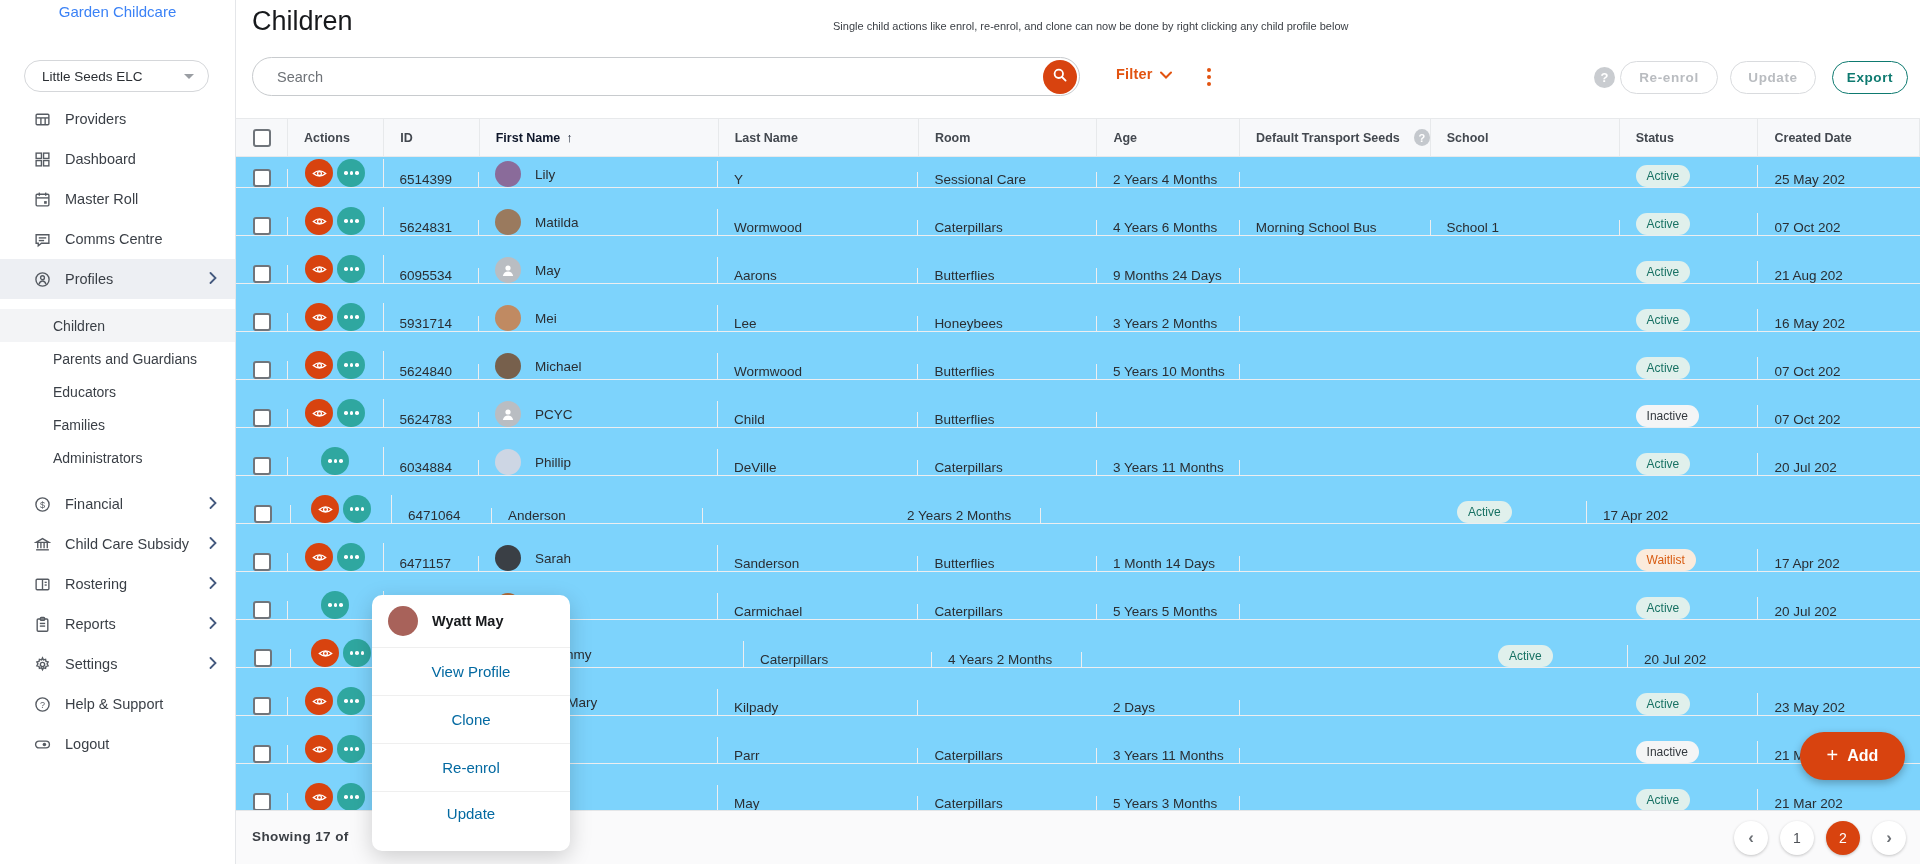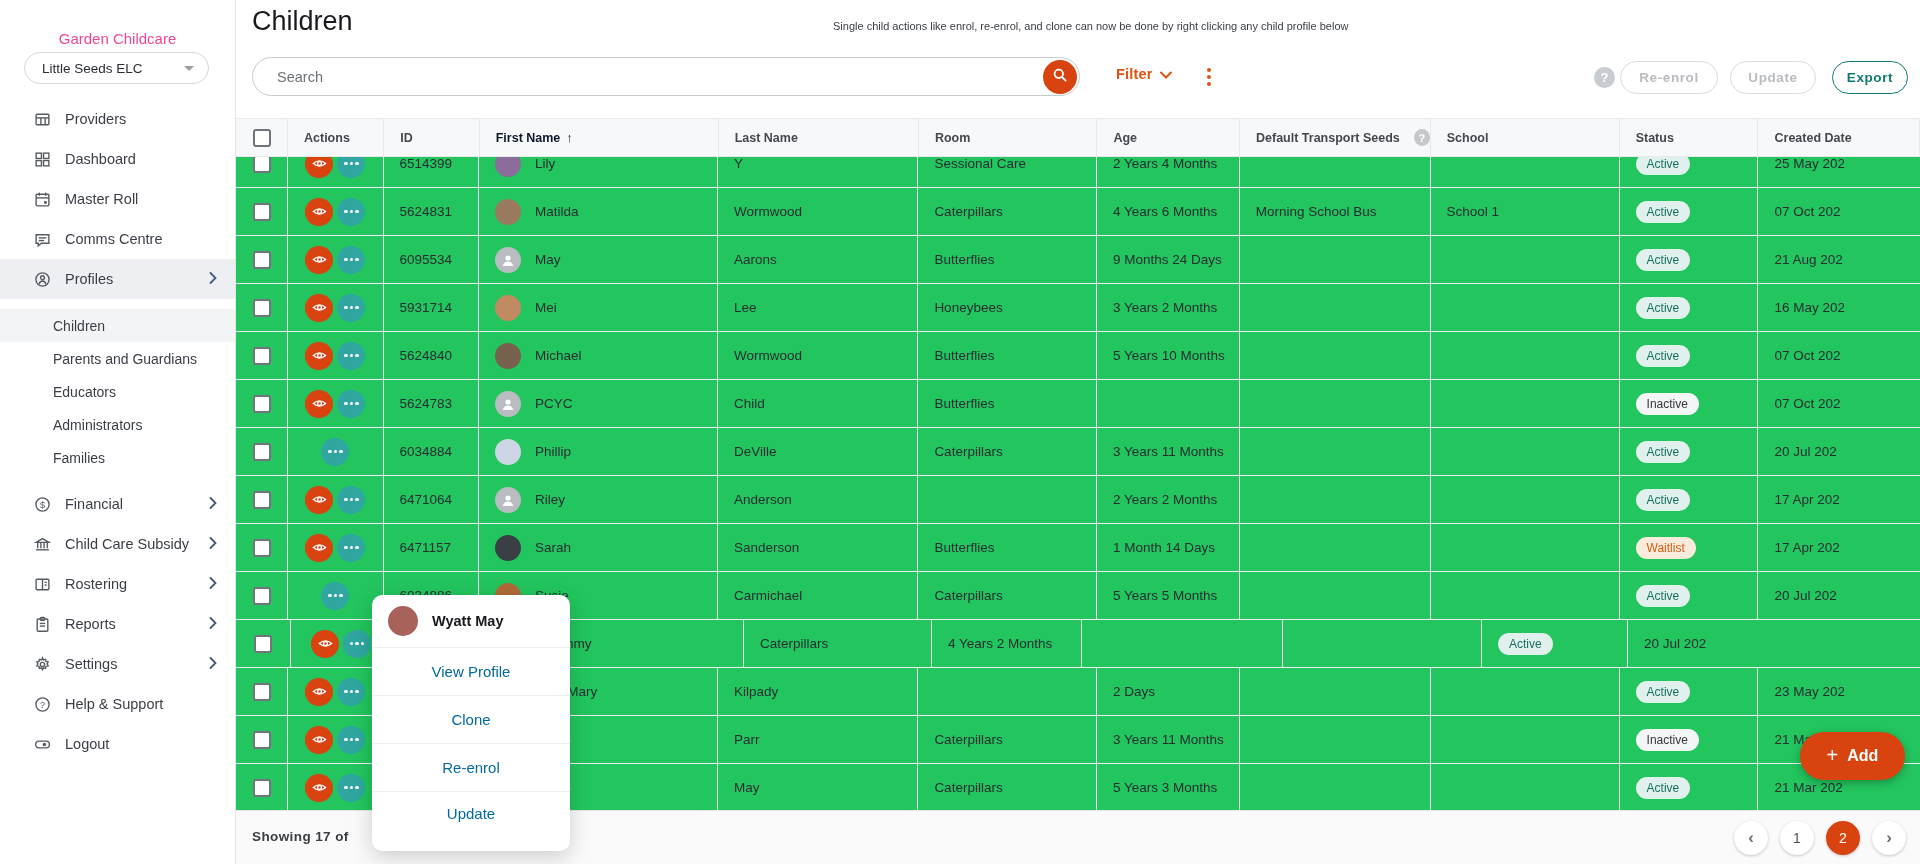--- a/index.html
+++ b/index.html
@@ -2,22 +2,22 @@
 <html style="--primary: #d8430f; --filter: #e25310; --teal: #2fa7a0; --export: #0e7a70;"><head>
 <meta charset="utf-8">
 <style>
   * { margin:0; padding:0; box-sizing:border-box; }
   html,body { width:1920px; height:864px; overflow:hidden; background:#fff;
     font-family:"Liberation Sans","DejaVu Sans",sans-serif; color:#2a2e33; }
 
   
   .sidebar { position:absolute; left:0; top:0; width:236px; height:864px;
     background:#fff; border-right:1px solid #e4e6e9; z-index:5; }
-  .app-title { text-align:center; padding-top:30px; font-size:15px; font-weight:500; color:#ec4899; }
-  .centre-selector { position:absolute; left:24px; top:52px; width:185px; height:32px;
+  .app-title { text-align:center; padding-top:3px; font-size:15px; font-weight:500; color:#3b82f6; }
+  .centre-selector { position:absolute; left:24px; top:60px; width:185px; height:32px;
     border:1px solid #d5d7da; border-radius:16px; display:flex; align-items:center;
     padding:0 14px 0 17px; cursor:pointer; }
   .centre-selector .sel-label { flex:1; font-size:13.5px; color:#2a2e33; }
   .sel-caret { width:0; height:0; border-left:5px solid transparent; border-right:5px solid transparent;
     border-top:5px solid #9a9ea3; }
   .nav { position:absolute; top:99px; left:0; right:0; }
   .nav-item { height:40px; display:flex; align-items:center; padding:0 18px 0 34px; cursor:pointer; }
   .nav-item.active { background:#edeff3; }
   .nav-item .nico { width:17px; height:17px; margin-right:14px; display:flex; align-items:center; justify-content:center; color:#565b62; }
   .nav-item .nlabel { flex:1; font-size:14.5px; color:#3a3f46; }
@@ -61,21 +61,21 @@
   .thead { position:absolute; left:0; top:118px; width:1684px; height:39px; background:#f7f8fa;
     border-top:1px solid #e7e9eb; border-bottom:1px solid #e7e9eb; display:flex; }
   .th { display:flex; align-items:center; padding-left:16px; font-size:12.5px; font-weight:700;
     color:#43484f; border-right:1px solid #e7e9eb; overflow:hidden; white-space:nowrap; }
   .th.sorted { color:#0f172a; }
   .th .sort-arrow { font-size:13px; margin-left:6px; }
   .th.c-center { justify-content:center; padding-left:0; }
   .th-help { width:17px; height:17px; border-radius:50%; background:#c4c8cd; color:#fff;
     font-size:11px; font-weight:700; display:flex; align-items:center; justify-content:center; margin-left:14px; }
   .tbody { position:absolute; left:0; top:157px; width:1684px; height:653px; overflow:hidden; }
-  .tr { height:48px; display:flex; border-bottom:1px solid #edeef0; background:#22c55e; }
+  .tr { height:48px; display:flex; border-bottom:1px solid #edeef0; background:#7dd3fc;align-items:flex-end; }
   .tr.clip-top { margin-top:-17px; }
   .td { display:flex; align-items:center; padding-left:16px; font-size:13.5px; color:#2a2e33;
     border-right:1px solid #edeef0; overflow:hidden; white-space:nowrap; }
   .td.c-center { justify-content:center; padding-left:0; }
   .checkbox { width:18px; height:18px; border:2px solid #70757b; border-radius:3px; background:#fff; cursor:pointer; }
   .act-btn { width:28px; height:28px; border-radius:50%; border:0; display:flex; align-items:center;
     justify-content:center; cursor:pointer; }
   .act-view { background:var(--primary); margin-right:4px; }
   .act-menu { background:var(--teal); }
   .act-menu i { width:3.5px; height:3.5px; border-radius:50%; background:#fff; margin:0 1px; }
@@ -176,22 +176,22 @@
         </span>
         <span class="nlabel">Profiles</span>
         <span class="nav-chevron"><svg width="8" height="12" viewBox="0 0 8 12">
             <polyline points="1.5,1 6.5,6 1.5,11" fill="none" stroke="#44597e" stroke-width="1.8" stroke-linecap="round"></polyline>
           </svg></span>
       </div>
       <div class="nav-gap"></div>
       <div class="nav-sub active">Children</div>
       <div class="nav-sub">Parents and Guardians</div>
       <div class="nav-sub">Educators</div>
+      <div class="nav-sub">Families</div>
       <div class="nav-sub">Administrators</div>
-      <div class="nav-sub">Families</div>
       <div class="nav-gap"></div>
       <div class="nav-item">
         <span class="nico">
           <svg width="17" height="17" viewBox="0 0 16 16">
             <circle cx="8" cy="8" r="6.2" fill="none" stroke="#565b62" stroke-width="1.3"></circle>
             <text x="8" y="11" font-size="8.5" text-anchor="middle" fill="#565b62" font-family="sans-serif">$</text>
           </svg>
         </span>
         <span class="nlabel">Financial</span>
         <span class="nav-chevron"><svg width="8" height="12" viewBox="0 0 8 12">
@@ -587,29 +587,20 @@
               <circle cx="7" cy="7" r="1.8" fill="none" stroke="#fff" stroke-width="1.2"></circle>
             </svg>
           </button>
           <button class="act-btn act-menu">
             <i></i>
             <i></i>
             <i></i>
           </button>
         </div>
         <div class="td" style="width: 100px;">6471064</div>
-        <div class="td" style="width: 252px;">
-          <span class="avatar placeholder">
-            <svg width="16" height="16" viewBox="0 0 16 16">
-              <circle cx="8" cy="6" r="2.6" fill="#fff"></circle>
-              <path d="M2.8,14 c0.7-3 2.8-4.4 5.2-4.4 s4.5,1.4 5.2,4.4 z" fill="#fff"></path>
-            </svg>
-          </span>
-          <span>Riley</span>
-        </div>
         <div class="td" style="width: 211px;">Anderson</div>
         <div class="td" style="width: 188px;"></div>
         <div class="td" style="width: 150px;">2 Years 2 Months</div>
         <div class="td" style="width: 201px;"></div>
         <div class="td" style="width: 199px;"></div>
         <div class="td" style="width: 146px;">
           <span class="badge" style="background: rgb(224, 240, 236); color: rgb(23, 113, 99);">Active</span>
         </div>
         <div class="td" style="width: 170px; border-right: 0px;">17 Apr 202</div>
       </div>

